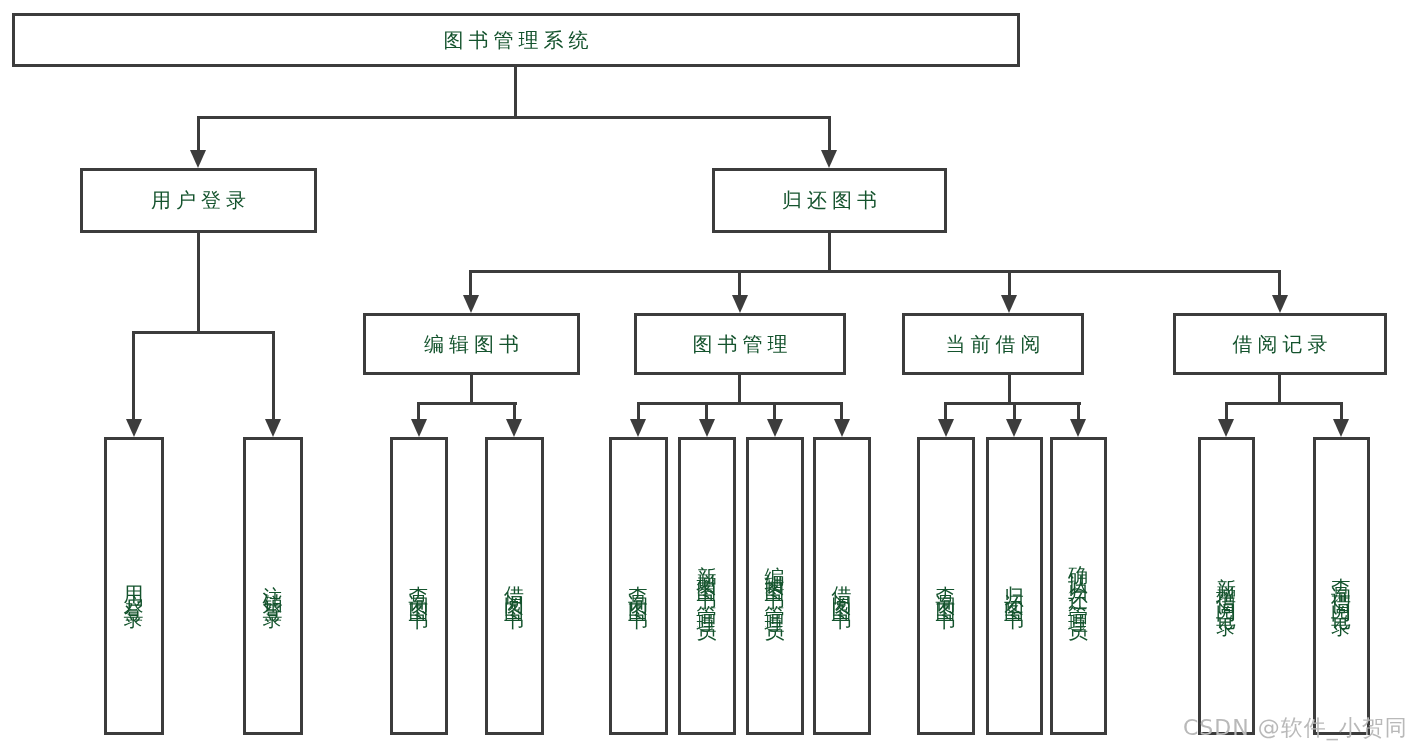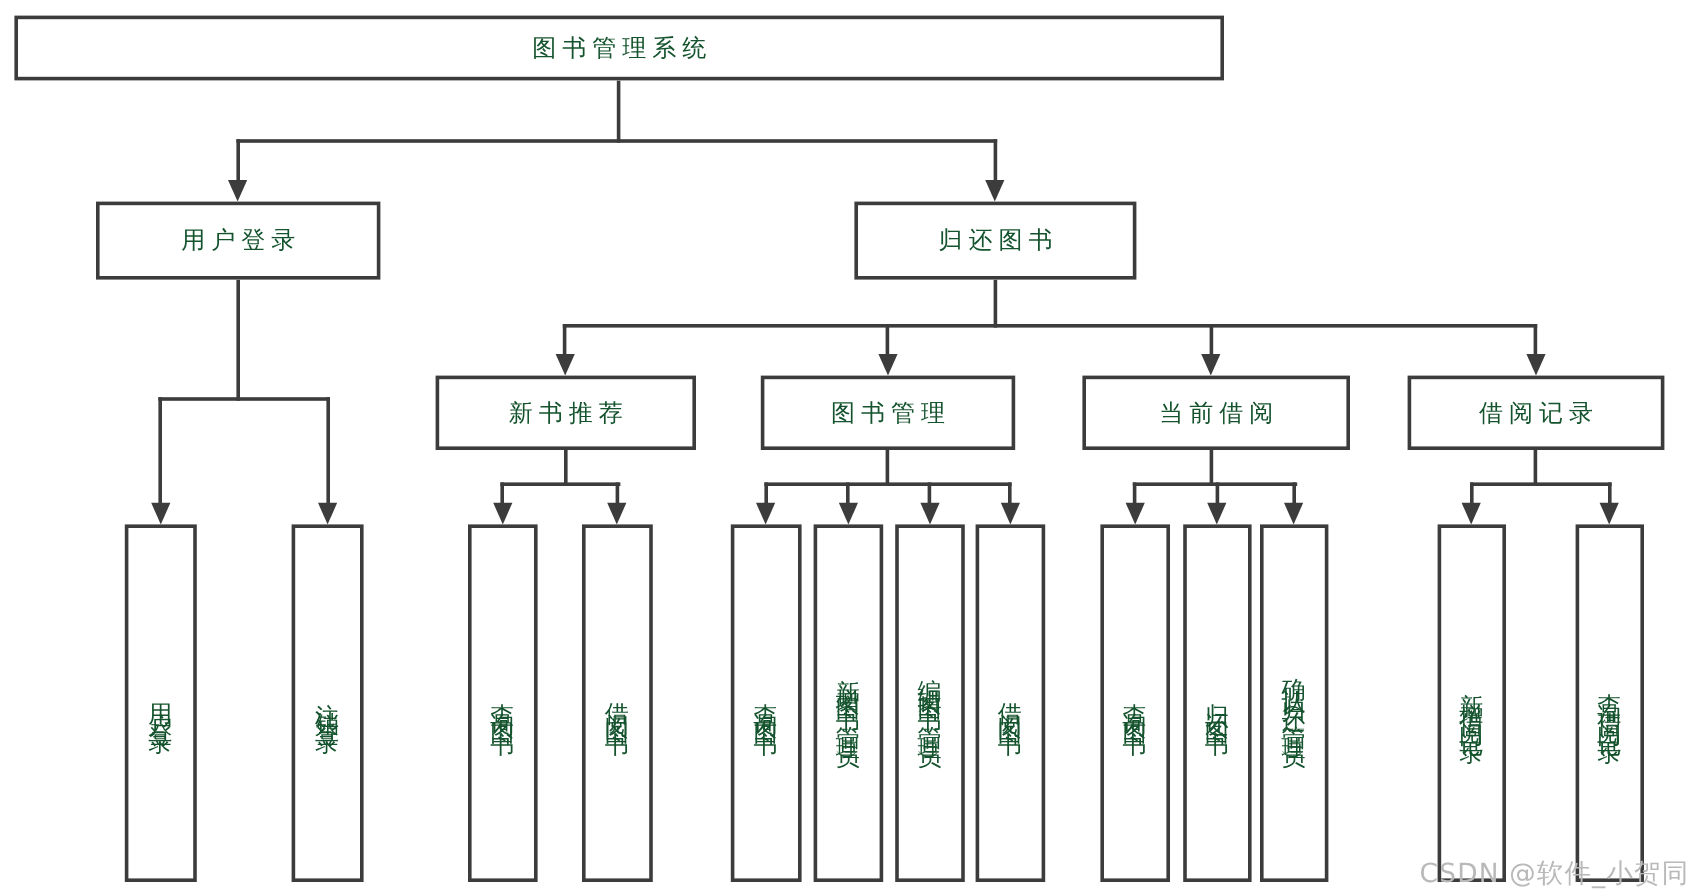--- a/index.html
+++ b/index.html
@@ -89,26 +89,26 @@
   <div class="vline" style="left:469px; top:270px; width:3px; height:27px"></div>
   <div class="arrowhead" style="left:463px; top:295px"></div>
   <div class="vline" style="left:738px; top:270px; width:3px; height:27px"></div>
   <div class="arrowhead" style="left:732px; top:295px"></div>
   <div class="vline" style="left:1008px; top:270px; width:3px; height:27px"></div>
   <div class="arrowhead" style="left:1001px; top:295px"></div>
   <div class="vline" style="left:1278px; top:270px; width:3px; height:27px"></div>
   <div class="arrowhead" style="left:1272px; top:295px"></div>
 
   <div class="box h" style="left:363px; top:313px; width:217px; height:62px">
-    <span>新书推荐</span>
+    <span>编辑图书</span>
   </div>
   <div class="box h" style="left:634px; top:313px; width:212px; height:62px">
     <span>图书管理</span>
   </div>
-  <div class="box h" style="left:902px; top:313px; width:223px; height:62px">
+  <div class="box h" style="left:902px; top:313px; width:182px; height:62px">
     <span>当前借阅</span>
   </div>
   <div class="box h" style="left:1173px; top:313px; width:214px; height:62px">
     <span>借阅记录</span>
   </div>
 
   <div class="vline" style="left:470px; top:375px; width:3px; height:30px"></div>
   <div class="hline" style="left:417px; top:402px; width:100px; height:3px"></div>
   <div class="vline" style="left:417px; top:402px; width:3px; height:19px"></div>
   <div class="arrowhead" style="left:411px; top:419px"></div>

